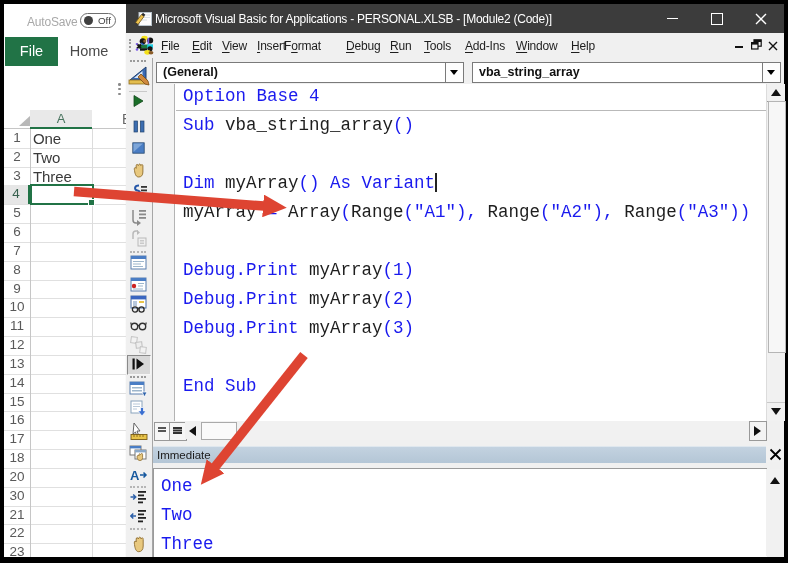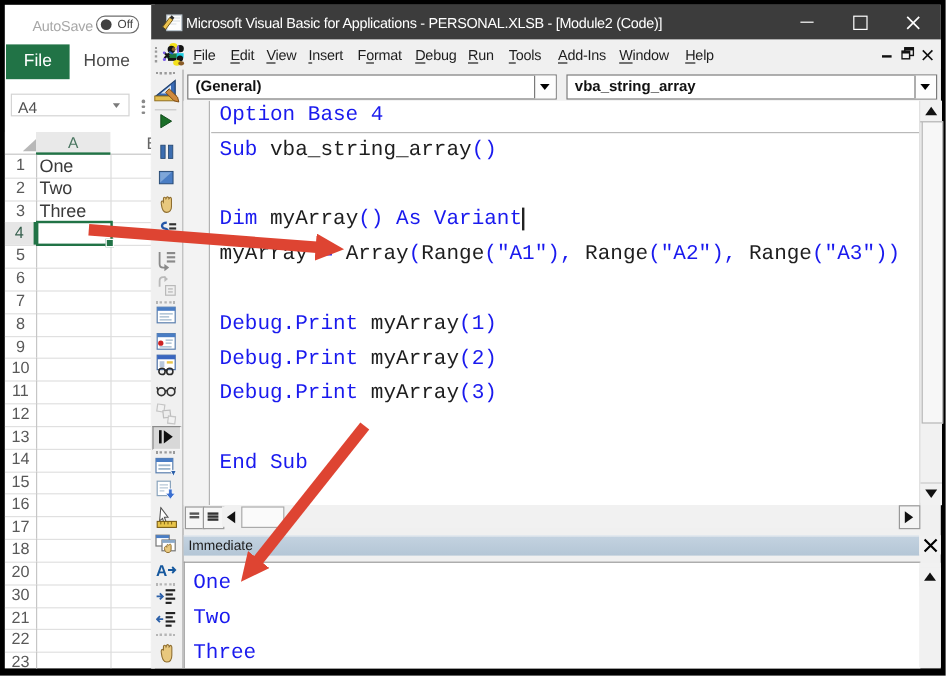--- a/index.html
+++ b/index.html
@@ -74,24 +74,20 @@
 
   <div class="excel">
     <div class="abs" style="left:121px;top:28px;width:4px;height:525px;background:linear-gradient(90deg,rgba(200,200,200,0),rgba(185,185,185,0.5));"></div>
     <div class="autosave">AutoSave</div>
     <div class="toggle">
         <span class="knob"></span>
         <span class="off">Off</span>
       </div>
     <div class="filetab">File</div>
     <div class="hometab">Home</div>
-    <div class="namebox">
-        <span class="ref">A4</span>
-        <span class="caret"></span>
-      </div>
     <div class="vdots">
         <i></i>
         <i></i>
         <i></i>
       </div>
     <div class="grid" id="grid">
       <div class="hdrrow">
         <div class="cornertri"></div>
         <div class="colA">A</div>
         <div class="colB">
@@ -185,21 +181,21 @@
         <ellipse cx="16" cy="17.8" rx="2.4" ry="1.7" fill="#8a5c28"></ellipse>
         <path d="M2 9 L6 13 M2 13.5 L6 9.5" stroke="#141414" stroke-width="1.8"></path>
         <circle cx="2" cy="14.5" r="1.3" fill="#7b5ce8"></circle>
         <circle cx="1.8" cy="9" r="1.1" fill="#7b5ce8"></circle>
         <path d="M6 8 L9 10" stroke="#2a5fd0" stroke-width="1.4"></path>
       </svg>
       <div class="menuitem" style="left:35px;"><u>F</u>ile</div>
       <div class="menuitem" style="left:66px;"><u>E</u>dit</div>
       <div class="menuitem" style="left:96px;"><u>V</u>iew</div>
       <div class="menuitem" style="left:131px;"><u>I</u>nsert</div>
-      <div class="menuitem" style="left:172px;">F<u>o</u>rmat</div>
+      <div class="menuitem" style="left:158px;">F<u>o</u>rmat</div>
       <div class="menuitem" style="left:220px;"><u>D</u>ebug</div>
       <div class="menuitem" style="left:264px;"><u>R</u>un</div>
       <div class="menuitem" style="left:298px;"><u>T</u>ools</div>
       <div class="menuitem" style="left:339px;"><u>A</u>dd-Ins</div>
       <div class="menuitem" style="left:390px;"><u>W</u>indow</div>
       <div class="menuitem" style="left:445px;"><u>H</u>elp</div>
       <div class="abs" style="left:609px;top:12.5px;width:7.5px;height:2px;background:#111;"></div>
       <svg class="abs" style="left:625px;top:6px;" width="11" height="11" viewBox="0 0 11 11">
           <rect x="3" y="0.8" width="7.2" height="6.4" fill="none" stroke="#111" stroke-width="1.2"></rect>
           <rect x="3" y="0.8" width="7.2" height="2.2" fill="#111"></rect>

